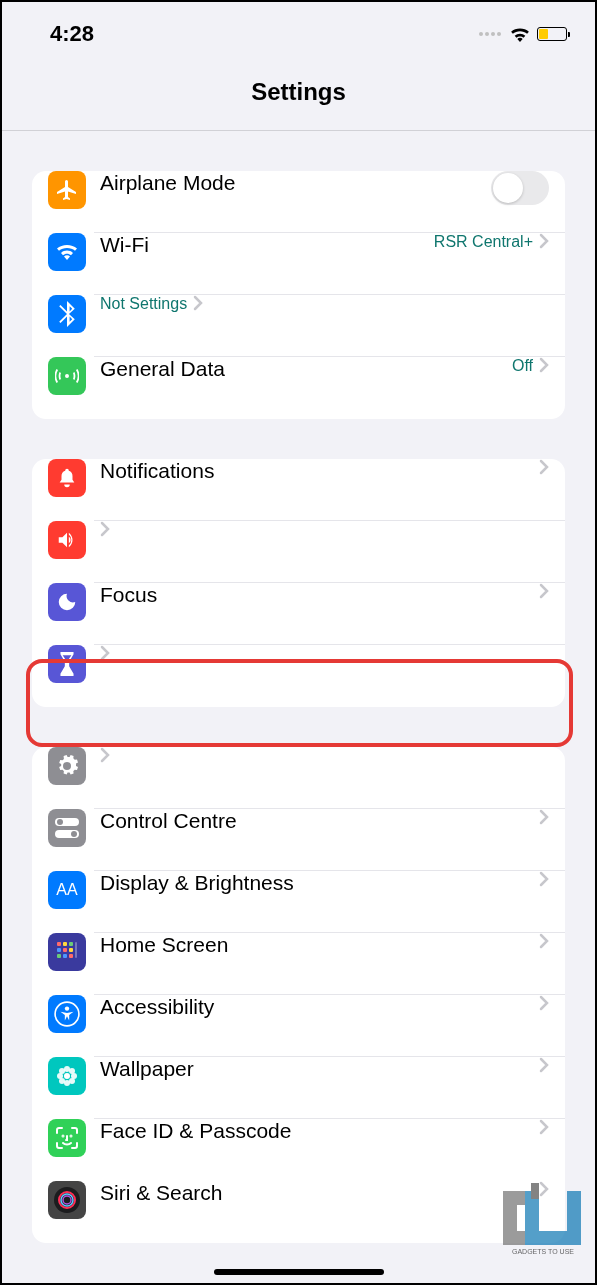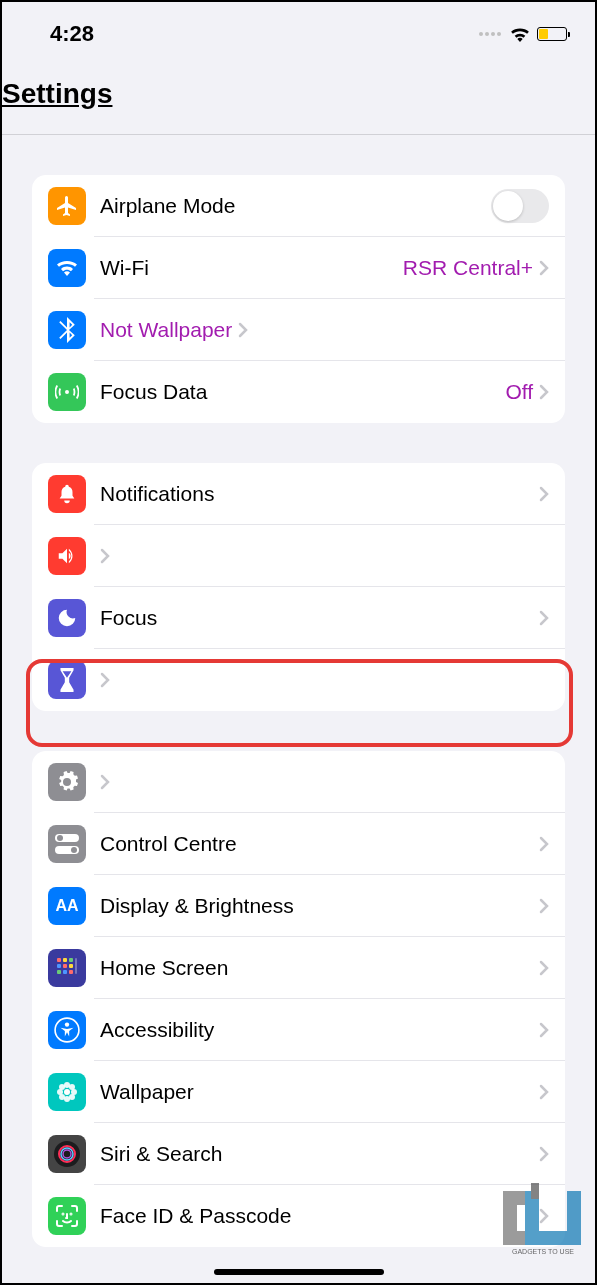--- a/index.html
+++ b/index.html
@@ -51,39 +51,38 @@
       background: #000;
       border-radius: 0 1px 1px 0;
     }
     .battery-fill {
       height: 100%;
       width: 35%;
       background: #ffcc00;
       border-radius: 1px;
     }
     .page-title {
-      font-size: 28px;
+      text-align: center;
+      font-size: 24px;
       font-weight: 700;
       padding: 20px 0 24px;
       border-bottom: 1px solid #d1d1d6;
-      text-decoration: underline;
     }
     .content {
       padding: 0 0 40px;
     }
     .group {
       background: #fff;
       margin: 40px 30px 0;
       border-radius: 14px;
       overflow: hidden;
     }
     .group:first-child { margin-top: 40px; }
     .row {
       display: flex;
-      align-items: center;
       min-height: 62px;
       padding: 0 16px 0 16px;
       position: relative;
     }
     .row-sep {
       position: absolute;
       bottom: 0;
       left: 62px;
       right: 0;
       height: 1px;
@@ -99,22 +98,22 @@
       justify-content: center;
       margin-right: 14px;
       flex-shrink: 0;
     }
     .row-label {
       font-size: 21px;
       flex: 1;
       color: #000;
     }
     .row-value {
-      font-size: 21px;
-      color: #a21caf;
+      font-size: 16px;
+      color: #0f766e;
       margin-right: 6px;
     }
     .chevron {
       width: 10px;
       height: 16px;
       flex-shrink: 0;
     }
     .chevron svg { display: block; }
     .toggle {
       width: 58px;
@@ -221,35 +220,35 @@
           </svg>
         </div>
       <div class="row-sep"></div>
     </div>
     <div class="row">
       <div class="icon-box bg-blue">
         <svg width="22" height="26" viewBox="0 0 14 20" fill="#fff">
             <path d="M7 0v8L2 3 1 4l6 6-6 6 1 1 5-5v8l6-6-4.5-4L13 6 7 0zm2 4l2 2-2 2V4zm0 8l2 2-2 2v-4z"></path>
           </svg>
       </div>
-      <div class="row-value">Not Wallpaper</div>
+      <div class="row-value">Not Settings</div>
       <div class="chevron">
           <svg width="10" height="16" viewBox="0 0 10 16">
             <path d="M2 2l6 6-6 6" stroke="#c7c7cc" stroke-width="2.5" fill="none" stroke-linecap="round"></path>
           </svg>
         </div>
       <div class="row-sep"></div>
     </div>
     <div class="row">
       <div class="icon-box bg-green">
         <svg width="24" height="24" viewBox="0 0 24 24" fill="#fff">
             <path d="M12 10a2 2 0 100 4 2 2 0 000-4zm-6-1a8.5 8.5 0 000 6l-1.5 1A10 10 0 014.5 8L6 9zm12 0l1.5-1a10 10 0 010 8L18 15a8.5 8.5 0 000-6zM3 6l-1.5-1a14 14 0 000 14L3 18a12 12 0 010-12zm18 0a12 12 0 010 12l1.5 1a14 14 0 000-14L21 6z"></path>
           </svg>
       </div>
-      <div class="row-label">Focus Data</div>
+      <div class="row-label">General Data</div>
       <div class="row-value">Off</div>
       <div class="chevron">
           <svg width="10" height="16" viewBox="0 0 10 16">
             <path d="M2 2l6 6-6 6" stroke="#c7c7cc" stroke-width="2.5" fill="none" stroke-linecap="round"></path>
           </svg>
         </div>
 
     </div>
   </div>
 
@@ -335,21 +334,21 @@
       </div>
       <div class="row-label">Control Centre</div>
       <div class="chevron">
           <svg width="10" height="16" viewBox="0 0 10 16">
             <path d="M2 2l6 6-6 6" stroke="#c7c7cc" stroke-width="2.5" fill="none" stroke-linecap="round"></path>
           </svg>
         </div>
       <div class="row-sep"></div>
     </div>
     <div class="row">
-      <div class="icon-box bg-bluetext" style="font-size:16px;font-weight:700;color:#fff;">AA</div>
+      <div class="icon-box bg-bluetext" style="font-size:16px;font-weight:400;color:#fff;">AA</div>
       <div class="row-label">Display &amp; Brightness</div>
       <div class="chevron">
           <svg width="10" height="16" viewBox="0 0 10 16">
             <path d="M2 2l6 6-6 6" stroke="#c7c7cc" stroke-width="2.5" fill="none" stroke-linecap="round"></path>
           </svg>
         </div>
       <div class="row-sep"></div>
     </div>
     <div class="row">
       <div class="icon-box" style="background:#3a3a9e;">
@@ -406,52 +405,52 @@
       </div>
       <div class="row-label">Wallpaper</div>
       <div class="chevron">
           <svg width="10" height="16" viewBox="0 0 10 16">
             <path d="M2 2l6 6-6 6" stroke="#c7c7cc" stroke-width="2.5" fill="none" stroke-linecap="round"></path>
           </svg>
         </div>
       <div class="row-sep"></div>
     </div>
     <div class="row">
+      <div class="icon-box bg-greenface">
+        <svg width="26" height="26" viewBox="0 0 26 26" fill="none" stroke="#fff" stroke-width="2" stroke-linecap="round">
+            <path d="M3 8V5a2 2 0 012-2h3M18 3h3a2 2 0 012 2v3M23 18v3a2 2 0 01-2 2h-3M8 23H5a2 2 0 01-2-2v-3"></path>
+            <circle cx="9" cy="11" r="0.5" fill="#fff"></circle>
+            <circle cx="17" cy="11" r="0.5" fill="#fff"></circle>
+            <path d="M13 11v4h-1M9 18c2 2 6 2 8 0"></path>
+          </svg>
+      </div>
+      <div class="row-label">Face ID &amp; Passcode</div>
+      <div class="chevron">
+          <svg width="10" height="16" viewBox="0 0 10 16">
+            <path d="M2 2l6 6-6 6" stroke="#c7c7cc" stroke-width="2.5" fill="none" stroke-linecap="round"></path>
+          </svg>
+        </div>
+
+    </div>
+    <div class="row">
       <div class="icon-box bg-darkgray">
         <svg width="28" height="28" viewBox="0 0 28 28">
             <circle cx="14" cy="14" r="13" fill="#1c1c1e"></circle>
             <circle cx="14" cy="14" r="8" fill="none" stroke="#ff2d55" stroke-width="2"></circle>
             <circle cx="14" cy="14" r="6" fill="none" stroke="#5ac8fa" stroke-width="1.5"></circle>
             <circle cx="14" cy="14" r="4" fill="none" stroke="#af52de" stroke-width="1.5"></circle>
           </svg>
       </div>
       <div class="row-label">Siri &amp; Search</div>
       <div class="chevron">
           <svg width="10" height="16" viewBox="0 0 10 16">
             <path d="M2 2l6 6-6 6" stroke="#c7c7cc" stroke-width="2.5" fill="none" stroke-linecap="round"></path>
           </svg>
         </div>
       <div class="row-sep"></div>
-    </div>
-    <div class="row">
-      <div class="icon-box bg-greenface">
-        <svg width="26" height="26" viewBox="0 0 26 26" fill="none" stroke="#fff" stroke-width="2" stroke-linecap="round">
-            <path d="M3 8V5a2 2 0 012-2h3M18 3h3a2 2 0 012 2v3M23 18v3a2 2 0 01-2 2h-3M8 23H5a2 2 0 01-2-2v-3"></path>
-            <circle cx="9" cy="11" r="0.5" fill="#fff"></circle>
-            <circle cx="17" cy="11" r="0.5" fill="#fff"></circle>
-            <path d="M13 11v4h-1M9 18c2 2 6 2 8 0"></path>
-          </svg>
-      </div>
-      <div class="row-label">Face ID &amp; Passcode</div>
-      <div class="chevron">
-          <svg width="10" height="16" viewBox="0 0 10 16">
-            <path d="M2 2l6 6-6 6" stroke="#c7c7cc" stroke-width="2.5" fill="none" stroke-linecap="round"></path>
-          </svg>
-        </div>
-
     </div>
   </div>
 
 </div>
 
 <div class="highlight-box" style="top:657px; left:24px; width:547px; height:88px;"></div>
 
 <div class="home-indicator"></div>
 
 <div class="watermark">

